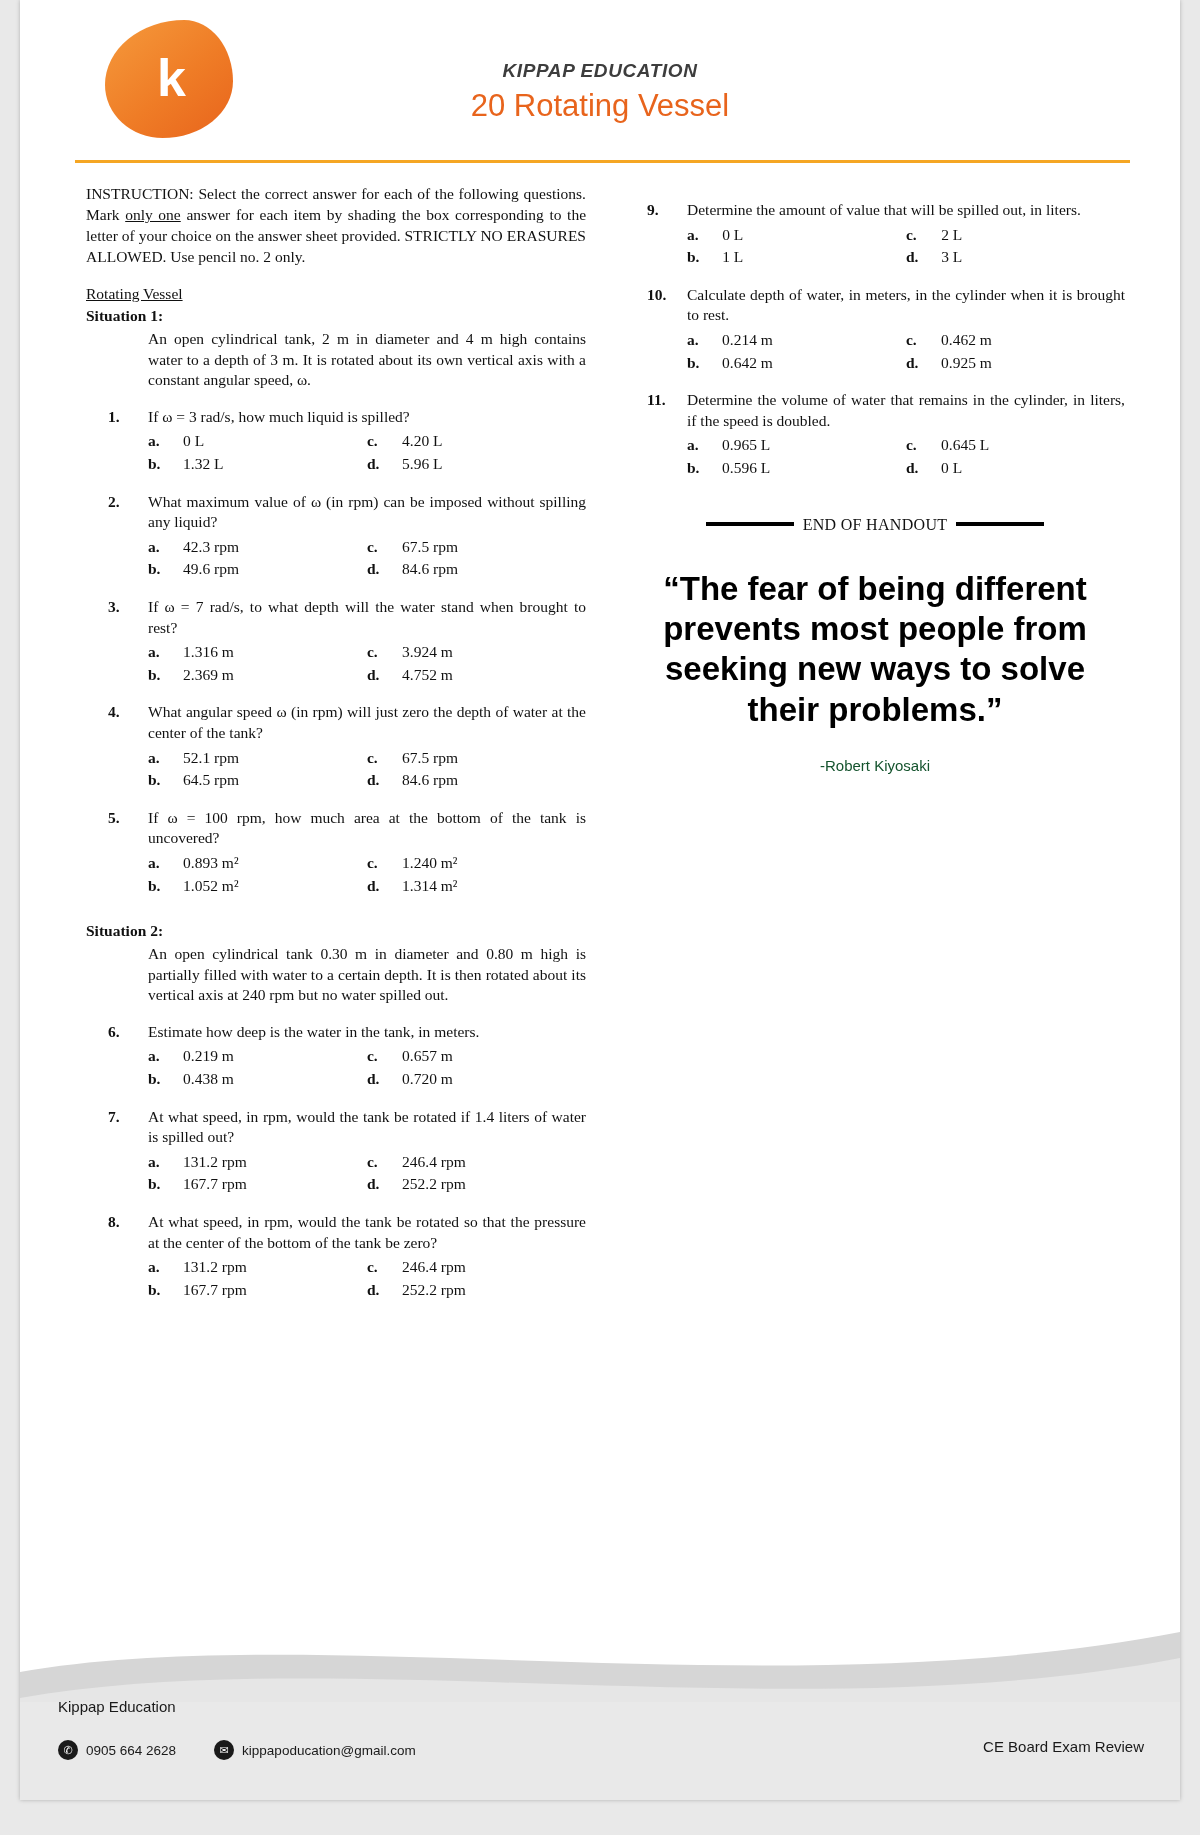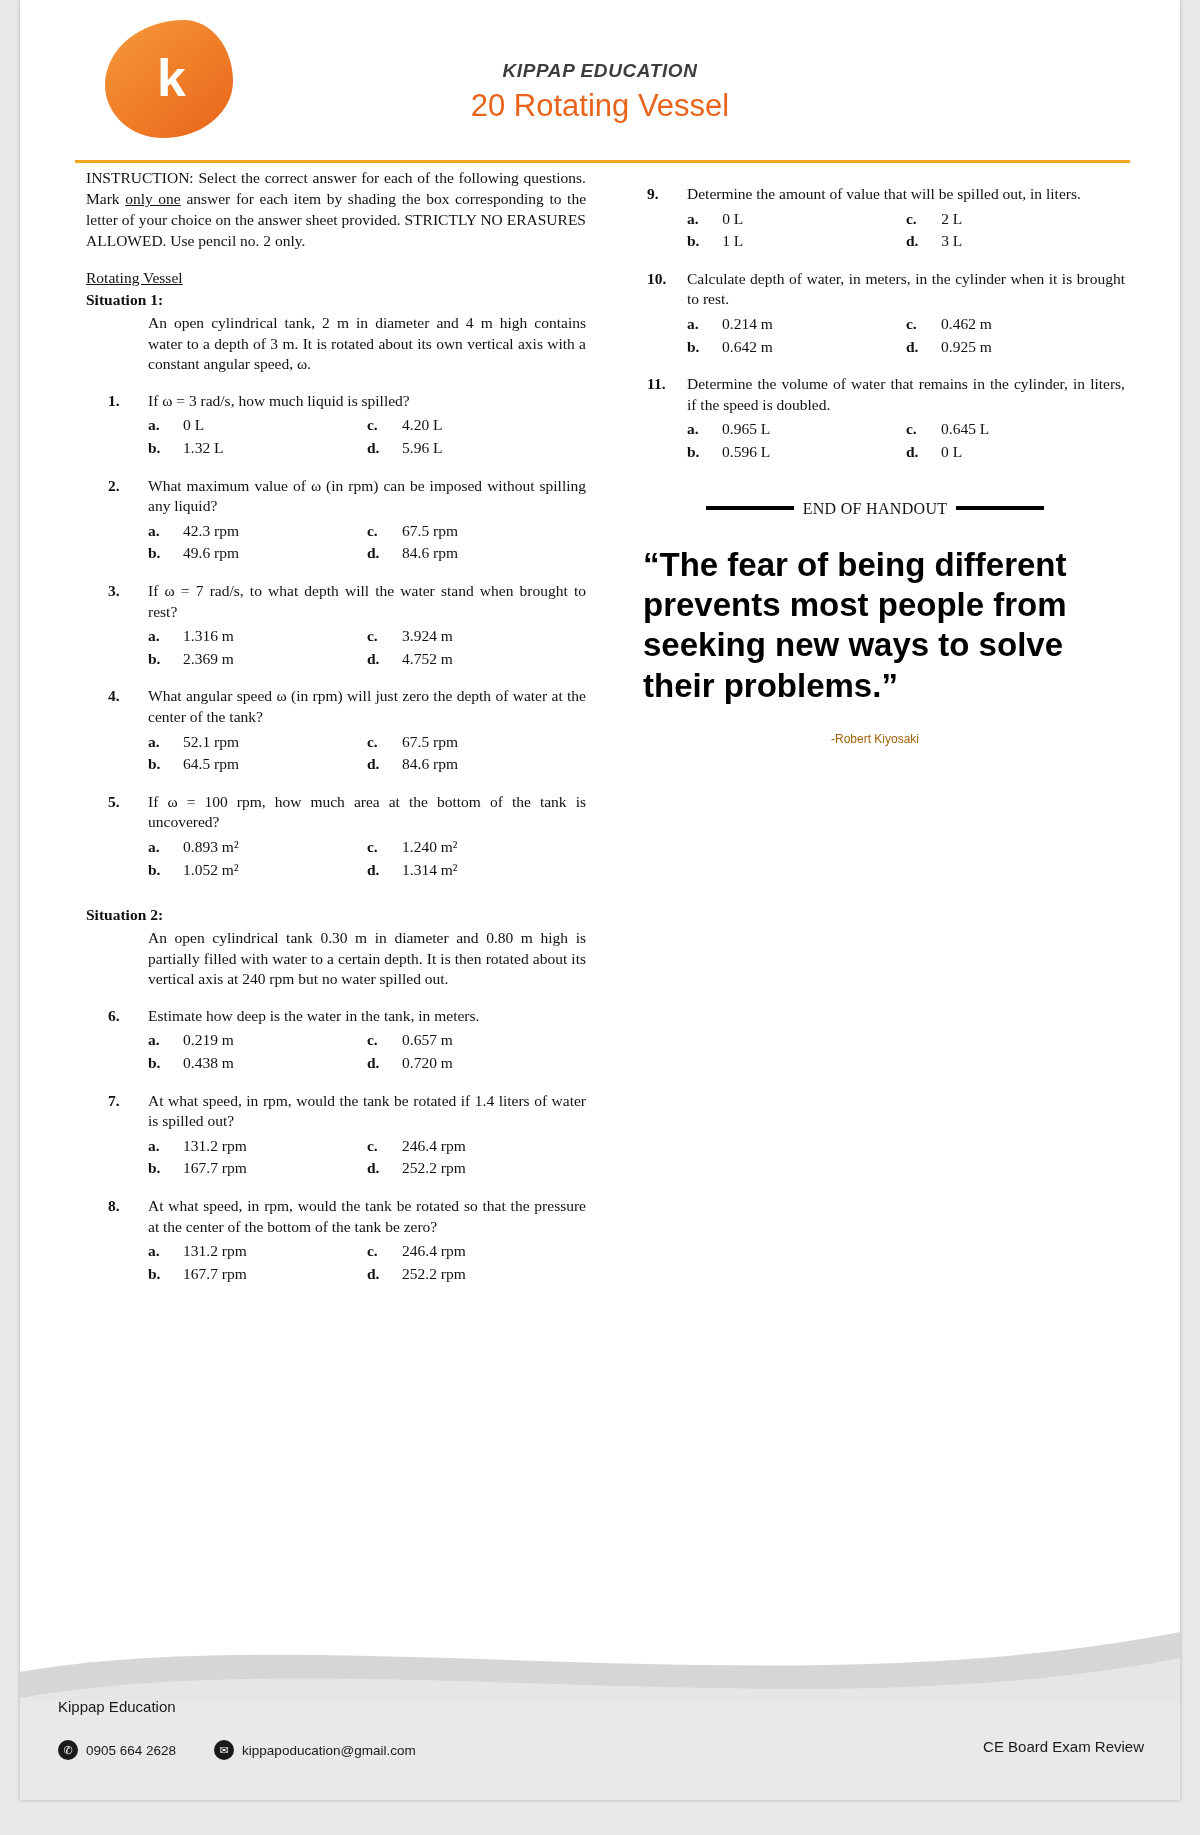--- a/index.html
+++ b/index.html
@@ -78,21 +78,21 @@
     left: 55px;
     right: 50px;
     top: 160px;
     height: 3px;
     background: #f5a623;
   }
 
   
   .content {
     position: absolute;
-    left: 0; top: 168px;
+    left: 0; top: 184px;
     width: 100%;
     height: 1400px;
   }
   .col {
     position: absolute;
     top: 0;
     font-size: 15.5px;
     line-height: 1.33;
     color: #111;
   }
@@ -170,34 +170,35 @@
     height: 4px;
     width: 88px;
     background: #000;
   }
   .end-text {
     font-size: 16px;
     letter-spacing: 0.3px;
   }
 
   .quote {
-    margin-top: 26px;
+    margin-top: 34px;
+    text-align: center;
     font-family: "Liberation Sans", sans-serif;
     font-weight: bold;
     font-size: 33px;
     line-height: 1.22;
     color: #000;
     padding: 0 18px;
   }
   .quote-author {
     margin-top: 26px;
     text-align: center;
     font-family: "Liberation Sans", sans-serif;
-    font-size: 12px;
-    color: #a16207;
+    font-size: 15px;
+    color: #14532d;
   }
 
   
   .footer-curve {
     position: absolute;
     left: 0;
     bottom: 0;
     width: 100%;
     height: 220px;
     overflow: hidden;

